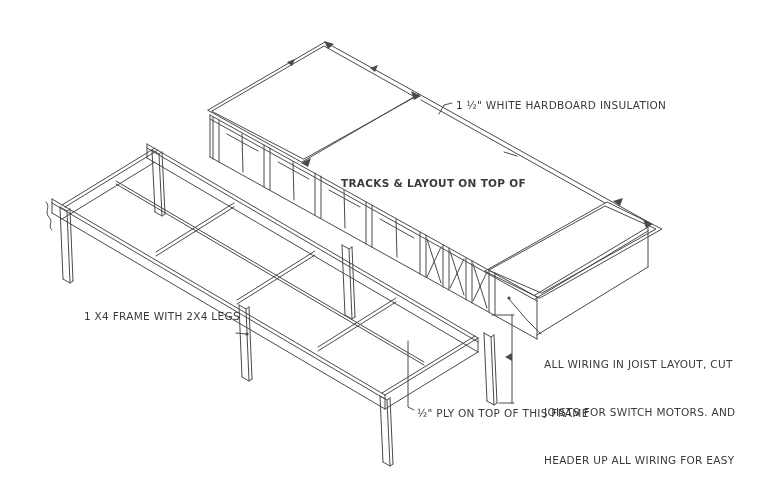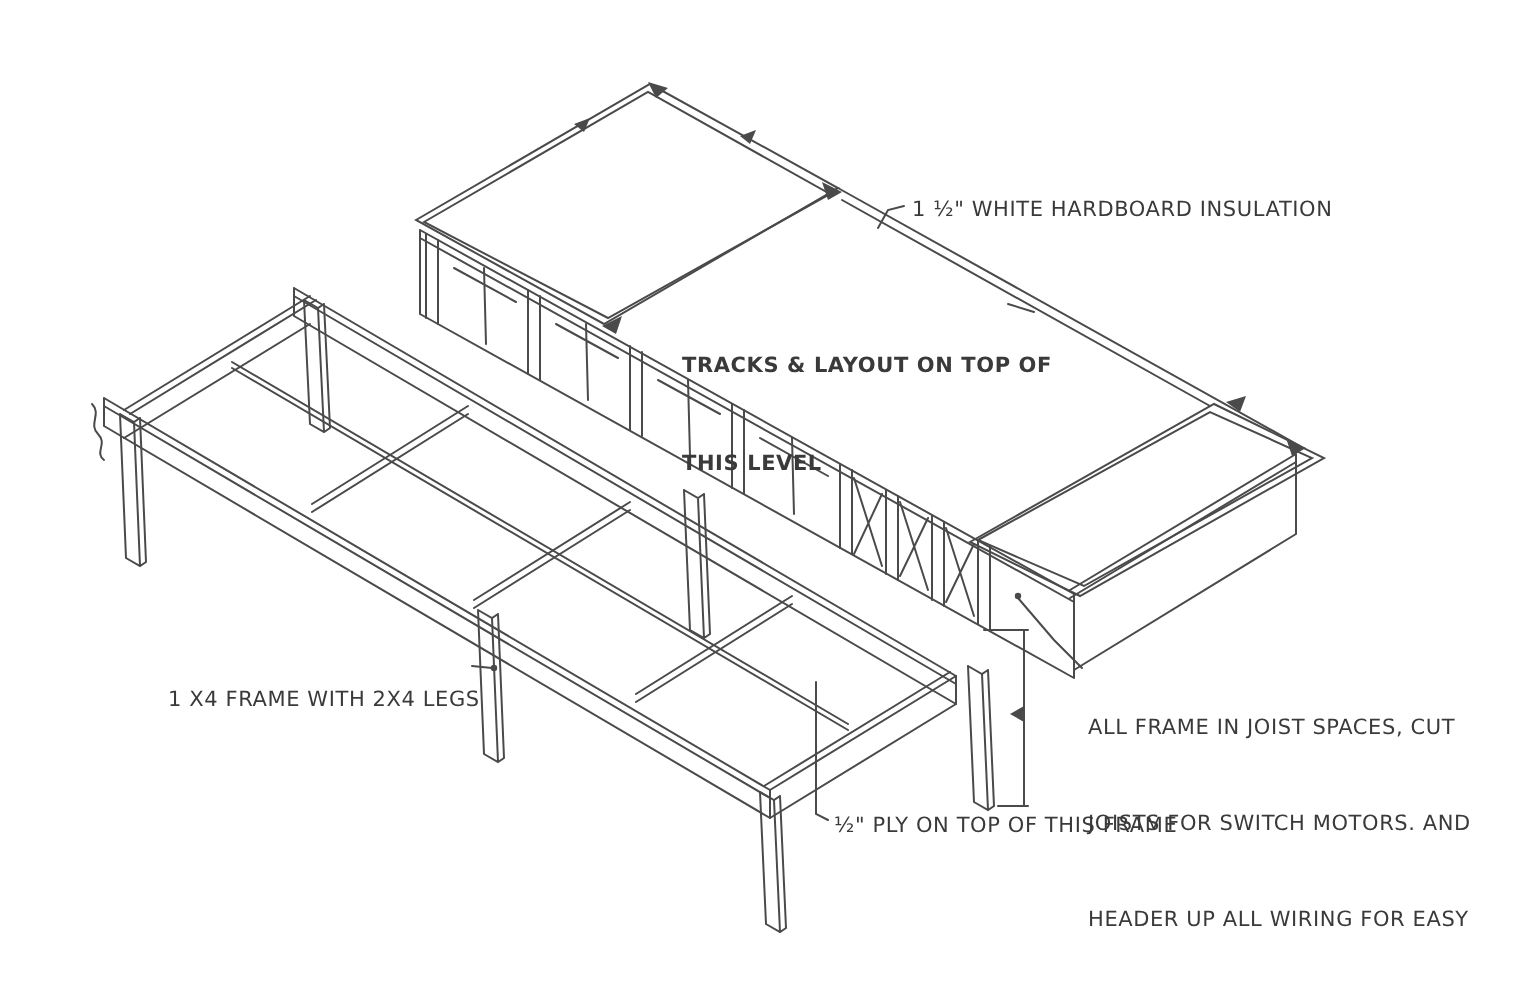--- a/index.html
+++ b/index.html
@@ -99,26 +99,25 @@
       <path d="M236,333 L246,334"></path>
       <circle cx="247" cy="334" r="1.6" fill="#4a4a4a" stroke="none"></circle>
       <path d="M408,341 L408,407 L414,410"></path>
     </g>
   </svg>
 
   <div class="lbl" style="left:456px;top:97px;">1 ½" WHITE HARDBOARD INSULATION</div>
 
   <div class="lbl tracks" style="left:341px;top:143px;font-weight:bold;">
     <div>TRACKS &amp; LAYOUT ON TOP OF</div>
-    <div>THIS LEVEL</div>
   </div>
 
   <div class="lbl" style="left:544px;top:324px;">
-    <div>ALL FRAME IN JOIST SPACES, CUT</div>
+    <div>ALL WIRING IN JOIST LAYOUT, CUT</div>
     <div>JOISTS FOR SWITCH MOTORS. AND</div>
     <div>HEADER UP ALL WIRING FOR EASY</div>
     <div>ACCESS,</div>
   </div>
 
-  <div class="lbl" style="left:84px;top:342px;">1 X4 FRAME WITH 2X4 LEGS</div>
+  <div class="lbl" style="left:84px;top:308px;">1 X4 FRAME WITH 2X4 LEGS</div>
 
   <div class="lbl" style="left:417px;top:405px;">½" PLY ON TOP OF THIS FRAME</div>
 </div>
 
 </body></html>

